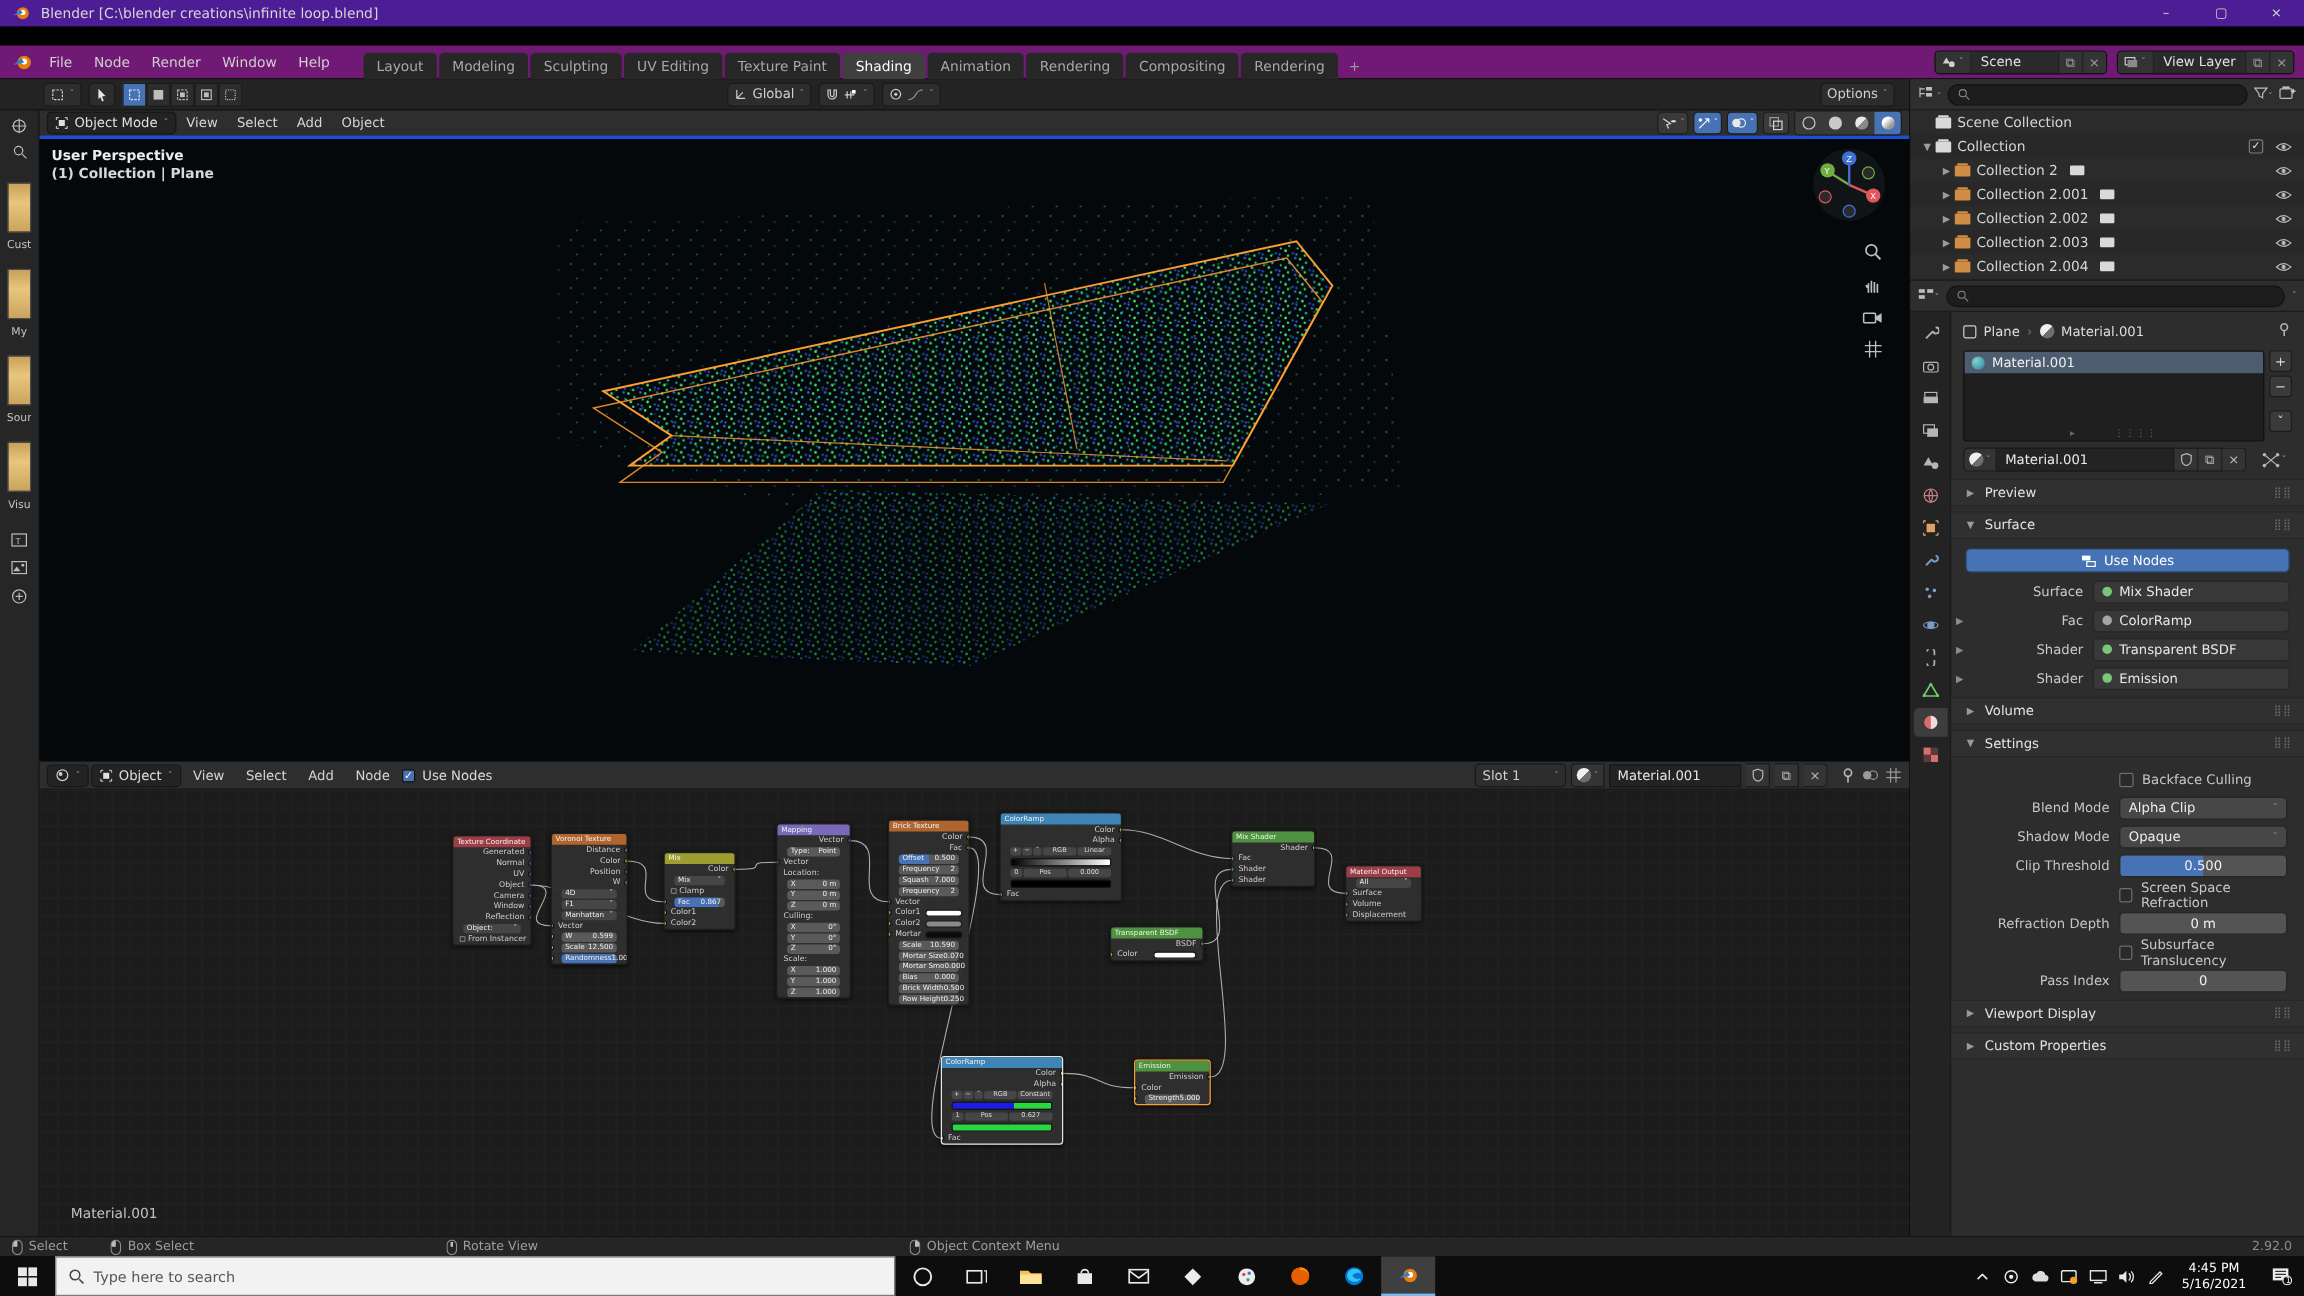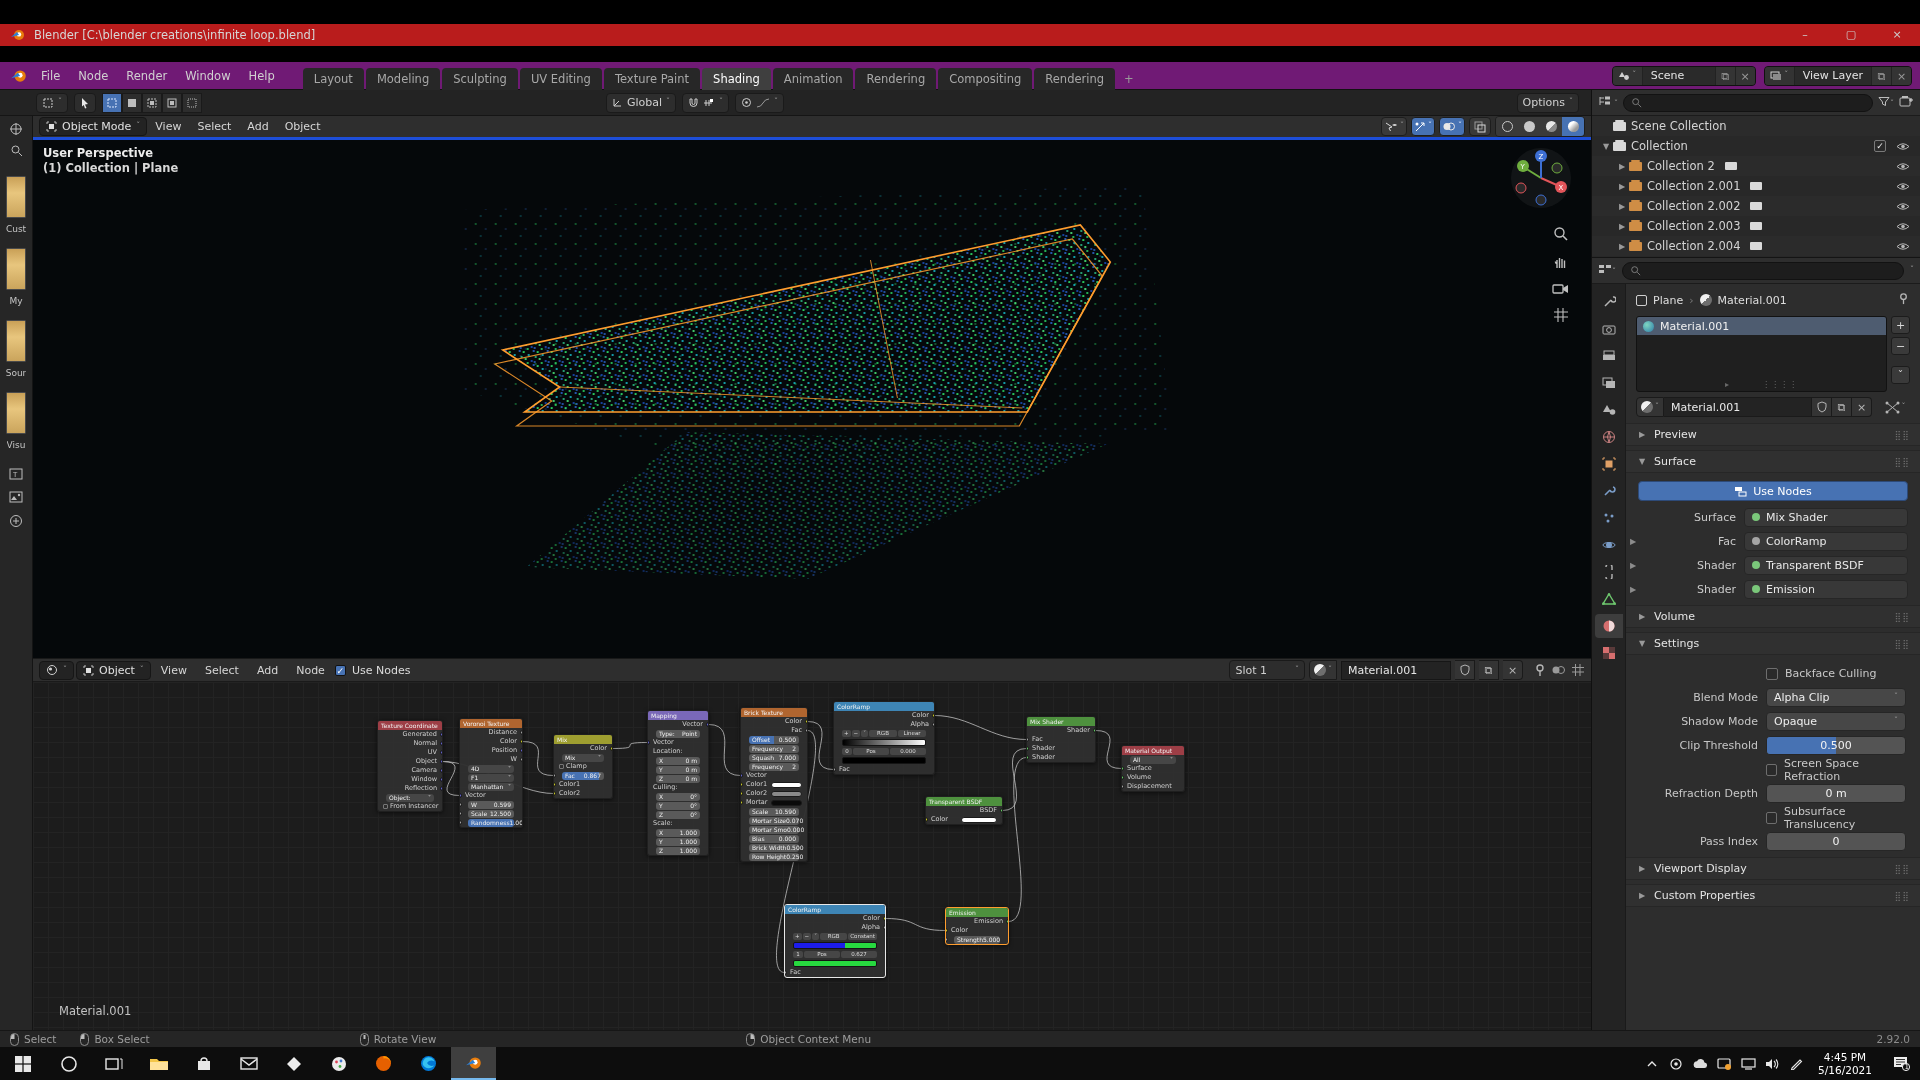--- a/index.html
+++ b/index.html
@@ -2,21 +2,21 @@
 <html><head>
 <meta charset="utf-8">
 <style>
   * { margin:0; padding:0; box-sizing:border-box; }
   html,body { width:1920px; height:1080px; overflow:hidden; background:#000;
     font-family:"DejaVu Sans","Liberation Sans",sans-serif; font-size:11px; color:#c8c8c8;
     -webkit-font-smoothing:antialiased; }
   .app { position:relative; width:1920px; height:1080px; display:flex; flex-direction:column; }
 
   
-  .titlebar { height:22px; background:#b91c1c; display:flex; align-items:center; flex:0 0 22px;margin-top:24px; }
+  .titlebar { height:22px; background:#4c1d95; display:flex; align-items:center; flex:0 0 22px; }
   .titlebar .blogo { width:16px; height:12px; margin:0 8px 0 10px; }
   .titlebar .ttl { color:#d6d6d6; font-size:11.5px; }
   .titlebar .spacer { flex:1; }
   .wbtn { width:46px; height:22px; text-align:center; line-height:22px; color:#cfcfcf; font-size:11px; }
 
   
   .topbar { height:28px; background:#701a75; display:flex; align-items:center; flex:0 0 28px; border-bottom:1px solid #121212;margin-top:16px;}
   .menuitem { padding:0 9px; color:#d0d0d0; font-size:11.5px; line-height:28px; }
   .wstabs { display:flex; align-items:flex-end; height:28px; margin-left:18px; }
   .wstab { padding:0 11px; height:22px; line-height:22px; margin:3px 1px 0 1px; border-radius:4px 4px 0 0;
@@ -1278,21 +1278,21 @@
   </div>
 
   <div class="statusbar">
     <span class="sbitem">
       <svg width="9" height="13">
           <rect x="0.5" y="0.5" width="8" height="12" rx="4" fill="none" stroke="#8d8d8d"></rect>
           <path d="M1 4 a3.5 3 0 0 1 3.5-3 V6 H1Z" fill="#bdbdbd"></path>
         </svg>
       <span>Select</span>
       </span>
-    <span class="sbitem" style="margin-left:24px">
+    <span class="sbitem" style="margin-left:36px">
       <svg width="9" height="13">
           <rect x="0.5" y="0.5" width="8" height="12" rx="4" fill="none" stroke="#8d8d8d"></rect>
           <path d="M1 4 a3.5 3 0 0 1 3.5-3 V6 H1Z" fill="#bdbdbd"></path>
         </svg>
       <span>Box Select</span>
       </span>
     <span class="sbitem" style="margin-left:210px">
       <svg width="9" height="13">
           <rect x="0.5" y="0.5" width="8" height="12" rx="4" fill="none" stroke="#8d8d8d"></rect>
           <rect x="3.5" y="2" width="2" height="4" fill="#bdbdbd"></rect>
@@ -1310,20 +1310,27 @@
   </div>
 
   <div class="taskbar">
     <div class="startbtn">
       <svg width="16" height="16" viewBox="0 0 16 16">
           <rect x="0" y="0" width="7.4" height="7.4" fill="#e8e8e8"></rect>
           <rect x="8.6" y="0" width="7.4" height="7.4" fill="#e8e8e8"></rect>
           <rect x="0" y="8.6" width="7.4" height="7.4" fill="#e8e8e8"></rect>
           <rect x="8.6" y="8.6" width="7.4" height="7.4" fill="#e8e8e8"></rect>
         </svg>
+    </div>
+    <div class="tsearch">
+      <svg width="13" height="13" viewBox="0 0 13 13">
+          <circle cx="5.5" cy="5.5" r="4" fill="none" stroke="#444" stroke-width="1.3"></circle>
+          <path d="M9 9 L12.5 12.5" stroke="#444" stroke-width="1.3"></path>
+        </svg>
+      <span>Type here to search</span>
     </div>
     <div class="tbico">
         <svg width="18" height="18">
           <circle cx="9" cy="9" r="7" fill="none" stroke="#e8e8e8" stroke-width="1.6"></circle>
         </svg>
       </div>
     <div class="tbico">
         <svg width="18" height="16">
           <rect x="1" y="3" width="12" height="10" fill="none" stroke="#e8e8e8" stroke-width="1.4"></rect>
           <path d="M15 3 L17 3 L17 13" stroke="#e8e8e8" fill="none"></path>

